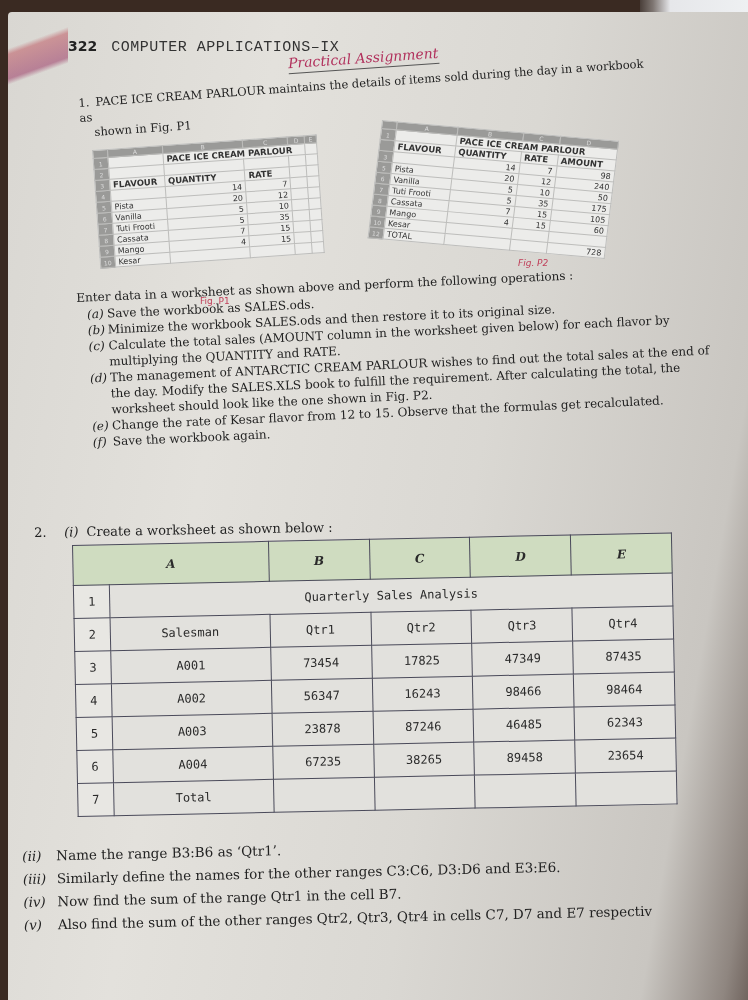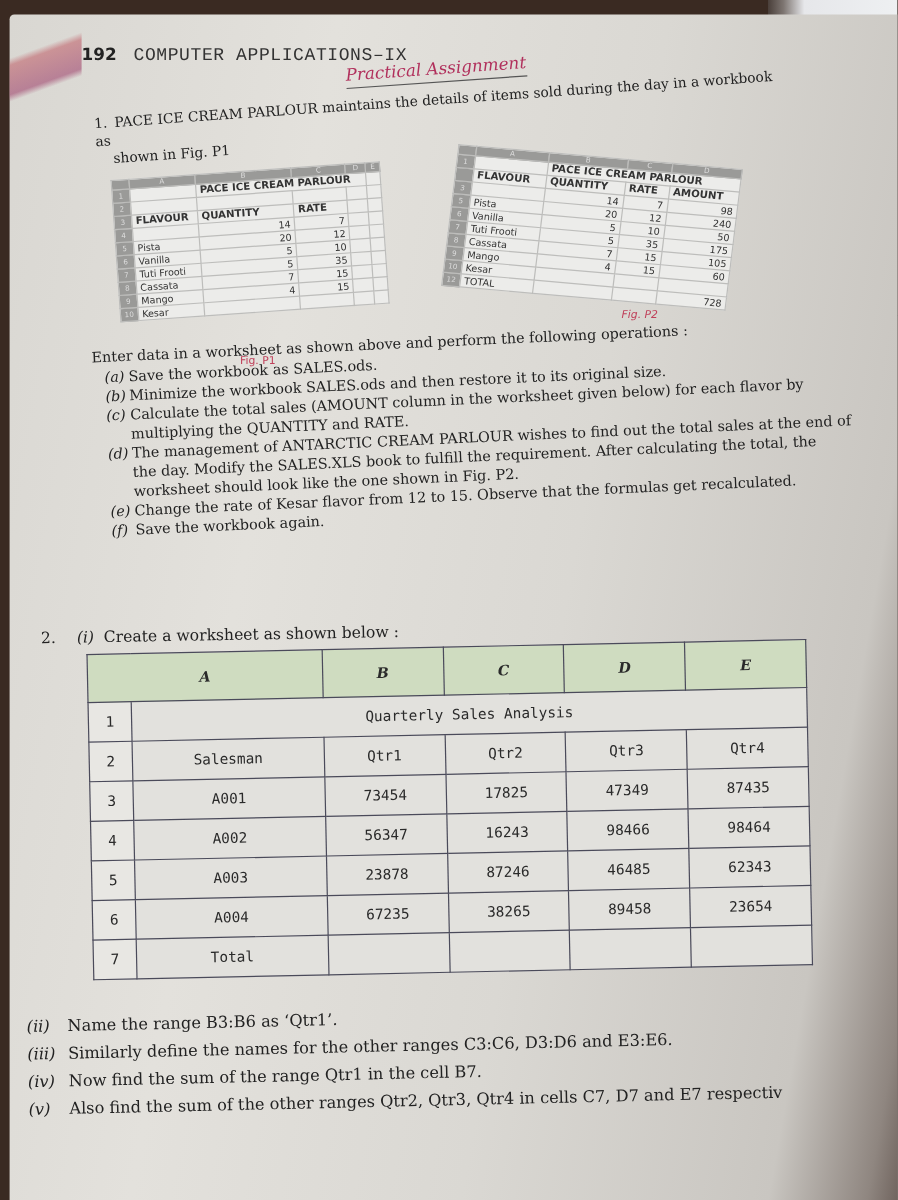--- a/index.html
+++ b/index.html
@@ -76,21 +76,21 @@
 <div class="right-page"></div>
 <div class="rp-text" style="position:absolute;left:676px;top:48px;transform:rotate(-28deg);font-size:13px;color:#555;">3.  Open a n</div>
 <div class="rp-mark" style="left:738px;top:252px;">R</div>
 <div class="rp-mark" style="left:740px;top:270px;">I</div>
 
 <div class="page">
   <div class="ribbon"></div>
 </div>
 
 <div class="header">
-  <span class="page-num">192</span>
+  <span class="page-num">322</span>
   <span class="book-title">COMPUTER APPLICATIONS–IX</span>
 </div>
 <div class="section-title">Practical Assignment</div>
 
 <div class="q1">
   <div><span class="num">1.</span><span>PACE ICE CREAM PARLOUR maintains the details of items sold during the day in a workbook as</span></div>
   <div style="padding-left:14px;">shown in Fig. P1</div>
 </div>
 
 <div class="fig fig1">

